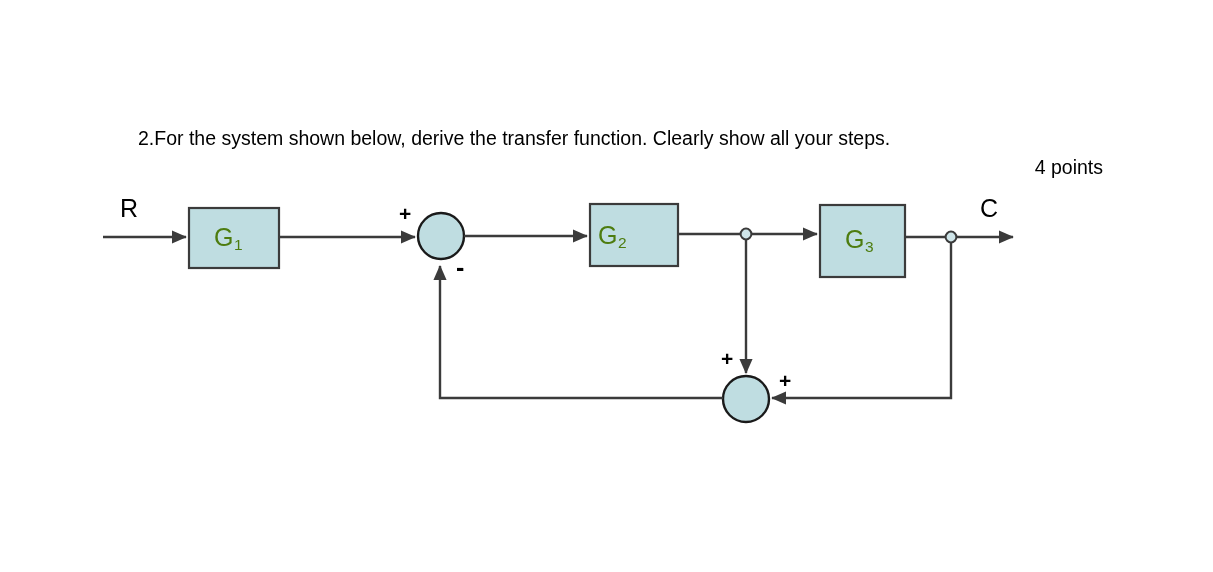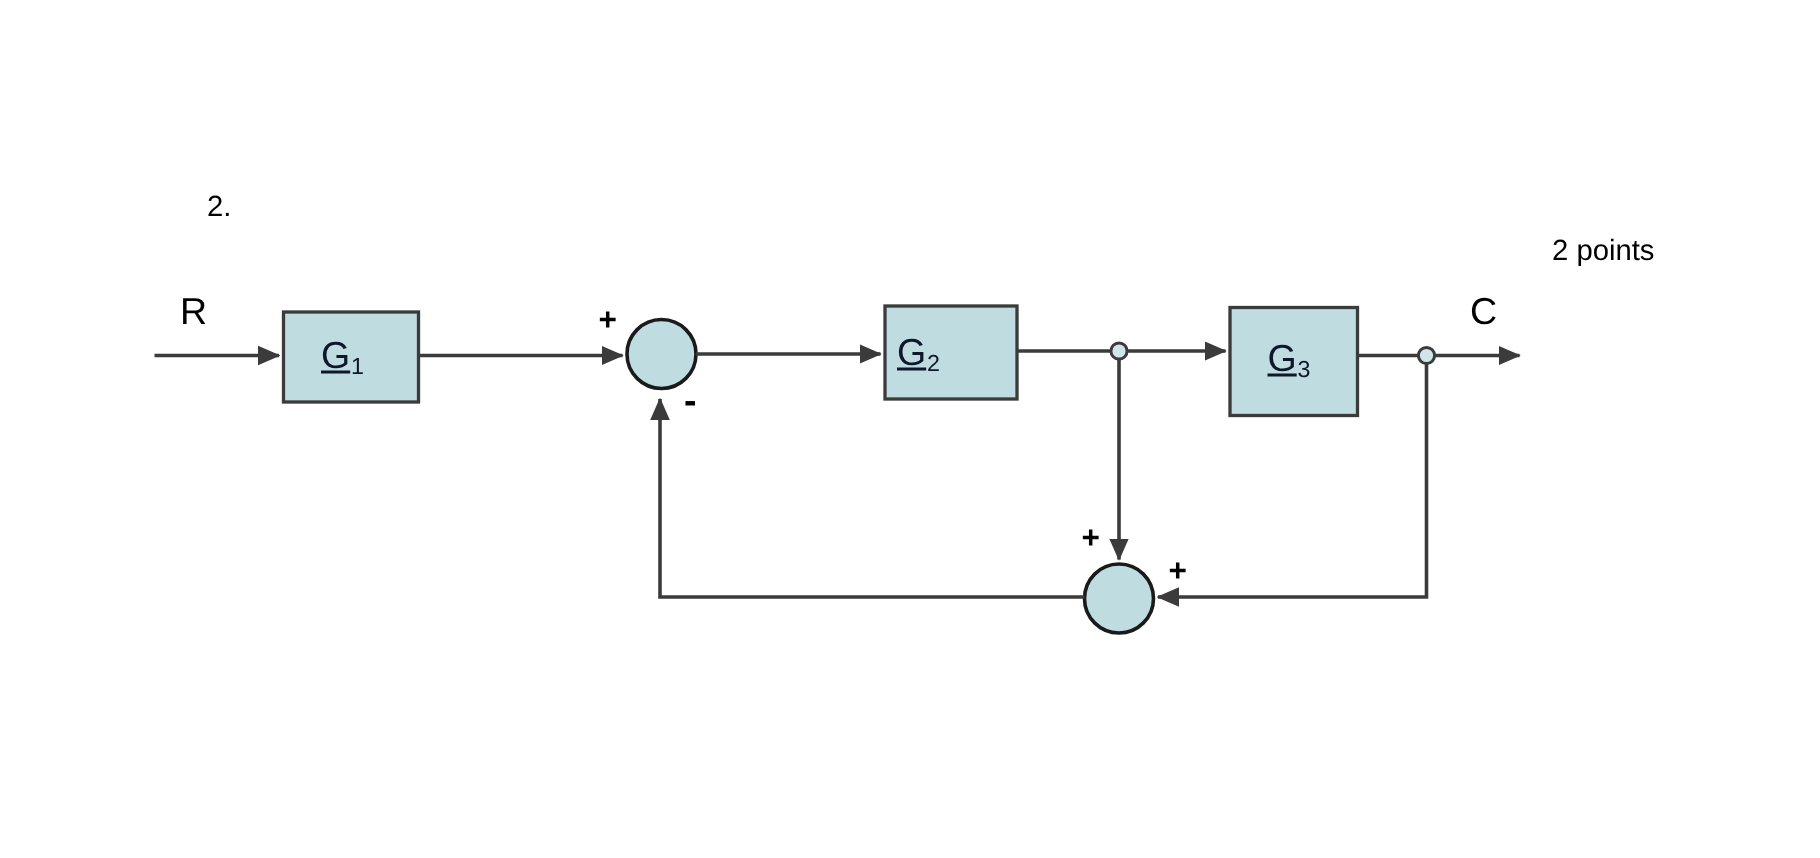--- a/index.html
+++ b/index.html
@@ -59,23 +59,22 @@
   .sig-label {
     position: absolute;
     font-size: 25px;
     line-height: 1;
     color: #000;
   }
   .blk-label {
     position: absolute;
     font-size: 25px;
     line-height: 1;
-    color: #0f172a;
+    color: #4d7c0f;
     white-space: nowrap;
-    text-decoration: underline;
   }
   .blk-label sub {
     font-size: 0.62em;
     vertical-align: baseline;
     position: relative;
     top: 4px;
     left: 0.5px;
   }
   .sign-label {
     position: absolute;
@@ -87,22 +86,23 @@
   .sign-label.minus {
     font-size: 25px;
   }
 </style>
 </head>
 <body>
 
 <div id="question-block">
   <div id="question-line">
     <span>2.</span>
+    <span>For the system shown below, derive the transfer function. Clearly show all your steps.</span>
   </div>
-  <div id="points-label">2 points</div>
+  <div id="points-label">4 points</div>
 </div>
 
 <div id="diagram">
 
   <svg id="diagram-svg" viewBox="0 0 1213 572">
     <defs>
       <marker id="arrowR" viewBox="0 0 10 10" refX="9.4" refY="5" markerWidth="6.2" markerHeight="6.2" orient="auto-start-reverse">
         <path d="M 0 0.6 L 10 5 L 0 9.4 z" fill="#3b3b3b"></path>
       </marker>
       <marker id="arrowD" viewBox="0 0 10 10" refX="9.4" refY="5" markerWidth="6.2" markerHeight="6.2" orient="auto">

